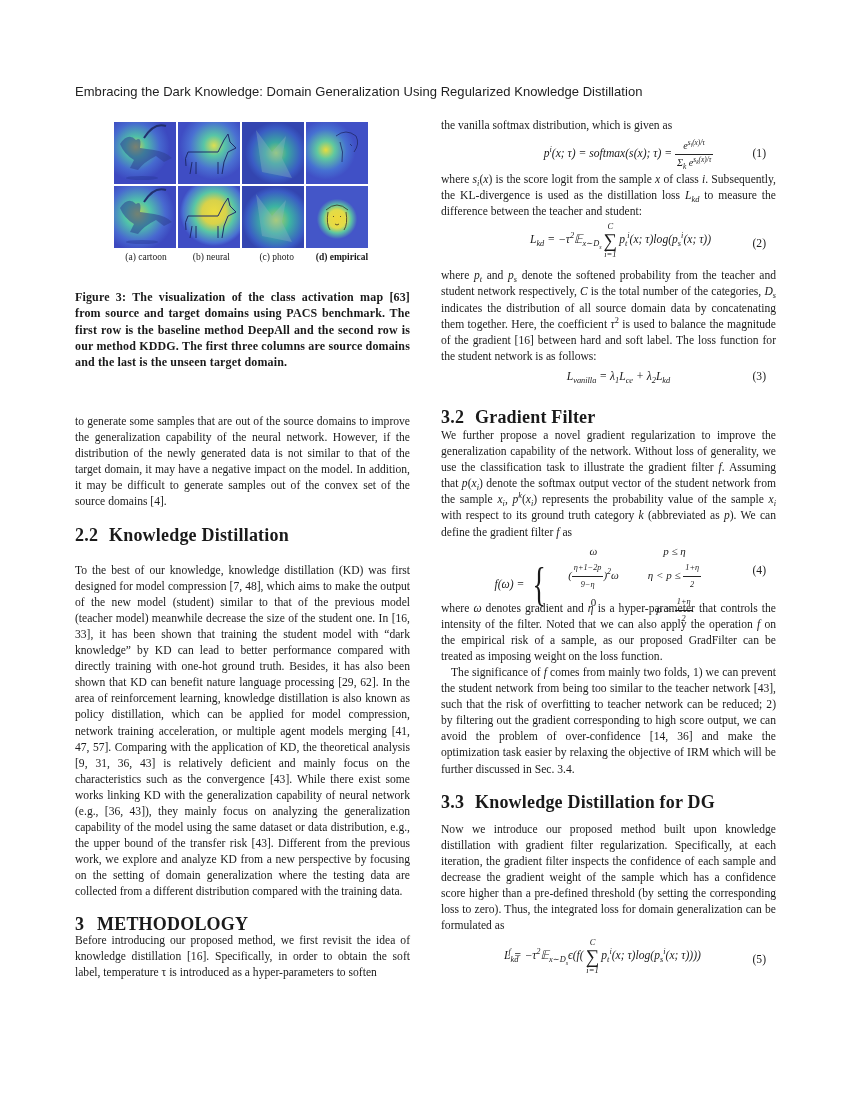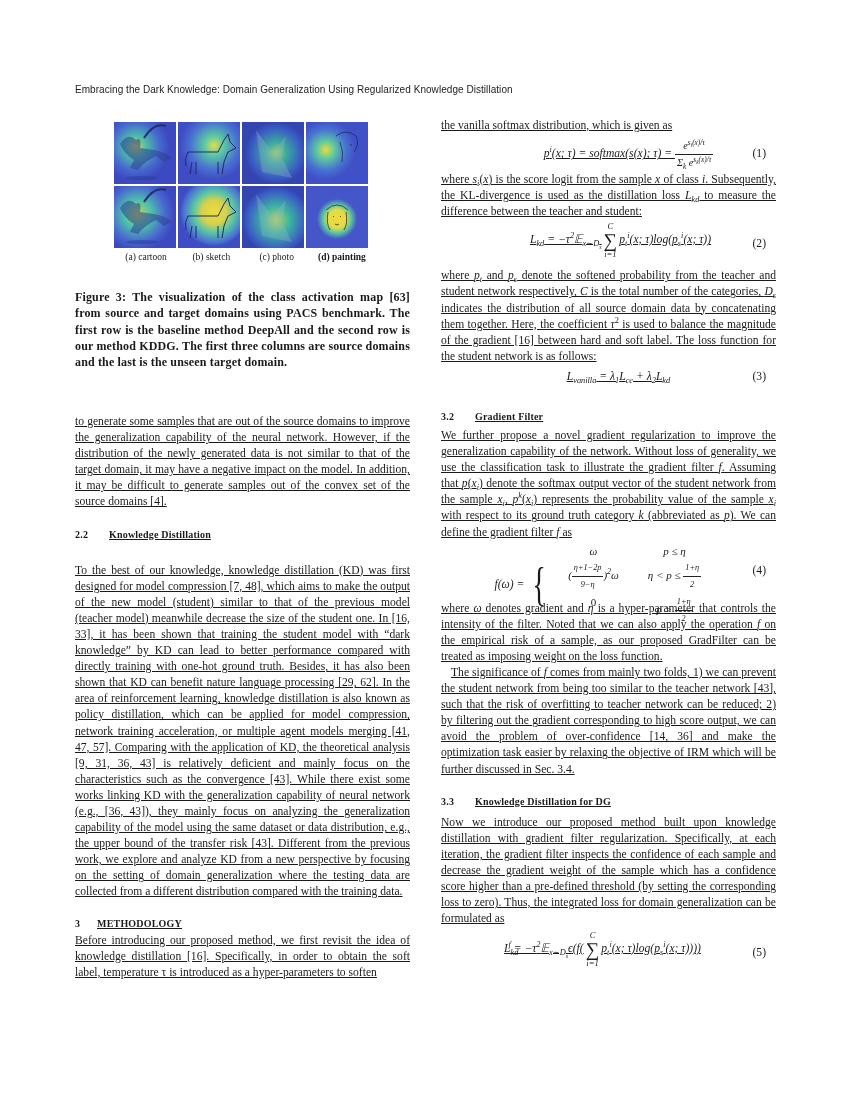--- a/index.html
+++ b/index.html
@@ -1,23 +1,23 @@
 <!DOCTYPE html>
 <html><head>
 <meta charset="utf-8">
 <style>
   html, body { margin: 0; padding: 0; background: #ffffff; }
   body { width: 850px; height: 1100px; position: relative; overflow: hidden; font-family: "Liberation Serif", "DejaVu Serif", serif; color: #1a1a1a; }
-  .running-head { position: absolute; left: 75px; top: 84px; font-family: "Liberation Sans", "DejaVu Sans", sans-serif; font-size: 10px; color: #222; letter-spacing: 0.05px; }
-  .col { position: absolute; width: 335px; font-size: 11.6px; line-height: 16.1px; text-align: justify; text-decoration: underline; }
+  .running-head { position: absolute; left: 75px; top: 84px; font-family: "Liberation Sans", "DejaVu Sans", sans-serif; font-size: 13px; color: #222; letter-spacing: 0.05px; }
+  .col { position: absolute; width: 335px; font-size: 11.6px; line-height: 16.1px; text-align: justify; }
   .col-left { left: 75px; top: 118px; }
   .col-right { left: 441px; top: 118px; }
   .p { margin: 0; hyphens: auto; }
   .indent { text-indent: 10px; }
-  .h-sec { font-weight: bold; font-size: 10px; margin: 0; line-height: 18px; letter-spacing: 0.2px; }
+  .h-sec { font-weight: bold; font-size: 18px; margin: 0; line-height: 18px; letter-spacing: 0.2px; }
   .h-sec .num { display: inline-block; width: 34px; }
   .h-sec .num-s { display: inline-block; width: 22px; }
   .eq { position: relative; height: auto; text-align: center; font-style: italic; margin: 0; }
   .eqno { position: absolute; right: 10px; font-style: normal; }
   .fig { position: absolute; left: 114px; top: 122px; width: 256px; }
   .grid { display: grid; grid-template-columns: repeat(4, 62px); grid-template-rows: repeat(2, 62px); gap: 2px; background: #fff; }
   .cell { position: relative; overflow: hidden; }
   .subcaps { display: flex; justify-content: space-between; width: 260px; margin-top: 4px; font-size: 9.5px; align-items: flex-end; }
   .subcaps span { width: 64px; text-align: center; }
   .subcaps b { font-weight: bold; }
@@ -157,23 +157,23 @@
             </radialGradient>
           </defs>
           <rect width="62" height="62" fill="#4456c8"></rect>
           <circle cx="31" cy="32" r="24" fill="url(#g8)"></circle>
           <path d="M20 24 Q31 14 42 24 M22 26 Q20 38 24 44 M40 26 Q42 38 38 44 M27 30 L28 31 M34 30 L35 31 M29 38 Q31 40 33 38" stroke="#3a3020" stroke-width="0.8" fill="none"></path>
         </svg>
     </div>
   </div>
   <div class="subcaps">
     <span>(a) cartoon</span>
-    <span>(b) sketch</span>
+    <span>(b) neural</span>
     <span>(c) photo</span>
-    <span><b>(d) painting</b></span>
+    <span><b>(d) empirical</b></span>
   </div>
 </div>
 
 <div class="caption">Figure 3: The visualization of the class activation map [63] from source and target domains using PACS benchmark. The first row is the baseline method DeepAll and the second row is our method KDDG. The first three columns are source domains and the last is the unseen target domain.</div>
 
 <div class="col col-left" style="top: 414px;">
   <p class="p">to generate some samples that are out of the source domains to improve the generalization capability of the neural network. However, if the distribution of the newly generated data is not similar to that of the target domain, it may have a negative impact on the model. In addition, it may be difficult to generate samples out of the convex set of the source domains [4].</p>
   <h2 class="h-sec" style="margin-top: 15px; margin-bottom: 19px;"><span class="num">2.2</span><span>Knowledge Distillation</span></h2>
   <p class="p">To the best of our knowledge, knowledge distillation (KD) was first designed for model compression [7, 48], which aims to make the output of the new model (student) similar to that of the previous model (teacher model) meanwhile decrease the size of the student one. In [16, 33], it has been shown that training the student model with “dark knowledge” by KD can lead to better performance compared with directly training with one-hot ground truth. Besides, it has also been shown that KD can benefit nature language processing [29, 62]. In the area of reinforcement learning, knowledge distillation is also known as policy distillation, which can be applied for model compression, network training acceleration, or multiple agent models merging [41, 47, 57]. Comparing with the application of KD, the theoretical analysis [9, 31, 36, 43] is relatively deficient and mainly focus on the characteristics such as the convergence [43]. While there exist some works linking KD with the generalization capability of neural network (e.g., [36, 43]), they mainly focus on analyzing the generalization capability of the model using the same dataset or data distribution, e.g., the upper bound of the transfer risk [43]. Different from the previous work, we explore and analyze KD from a new perspective by focusing on the setting of domain generalization where the testing data are collected from a different distribution compared with the training data.</p>
   <h2 class="h-sec" style="margin-top: 14px;"><span class="num-s">3</span><span>METHODOLOGY</span></h2>
@@ -225,21 +225,21 @@
             <span>p &gt; <span class="frac" style="font-size:75%"><span class="num-f">1+η</span><span>2</span></span></span>
         </span>
       </span>
     </span>
     <span class="eqno" style="top: 22px;">(4)</span>
   </div>
 
   <p class="p">where <i>ω</i> denotes gradient and <i>η</i> is a hyper-parameter that controls the intensity of the filter. Noted that we can also apply the operation <i>f</i> on the empirical risk of a sample, as our proposed GradFilter can be treated as imposing weight on the loss function.</p>
   <p class="p indent">The significance of <i>f</i> comes from mainly two folds, 1) we can prevent the student network from being too similar to the teacher network [43], such that the risk of overfitting to teacher network can be reduced; 2) by filtering out the gradient corresponding to high score output, we can avoid the problem of over-confidence [14, 36] and make the optimization task easier by relaxing the objective of IRM which will be further discussed in Sec. 3.4.</p>
 
-  <h2 class="h-sec" style="margin-top: 15px; margin-bottom: 4px;"><span class="num">3.3</span><span>Knowledge Distillation for DG</span></h2>
+  <h2 class="h-sec" style="margin-top: 15px; margin-bottom: 11px;"><span class="num">3.3</span><span>Knowledge Distillation for DG</span></h2>
 
   <p class="p">Now we introduce our proposed method built upon knowledge distillation with gradient filter regularization. Specifically, at each iteration, the gradient filter inspects the confidence of each sample and decrease the gradient weight of the sample which has a confidence score higher than a pre-defined threshold (by setting the corresponding loss to zero). Thus, the integrated loss for domain generalization can be formulated as</p>
 
   <div class="eq" style="height: 46px; padding-top: 4px;">
     <span style="position:relative; left: -6px;">L<sub>kd</sub><sup style="margin-left:-10px;">f</sup> = −τ<sup>2</sup>𝔼<sub>x∼D<sub>s</sub></sub>ϵ(f(<span class="bigsum">
           <span class="lim">C</span>
           <span class="sig">∑</span>
           <span class="lim">i=1</span>
         </span>p<sub>t</sub><sup>i</sup>(x; τ)log(p<sub>s</sub><sup>i</sup>(x; τ))))</span>
     <span class="eqno" style="top: 18px;">(5)</span>

